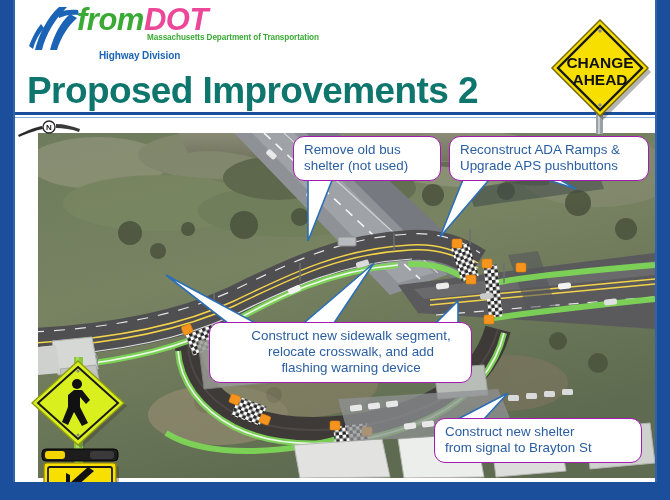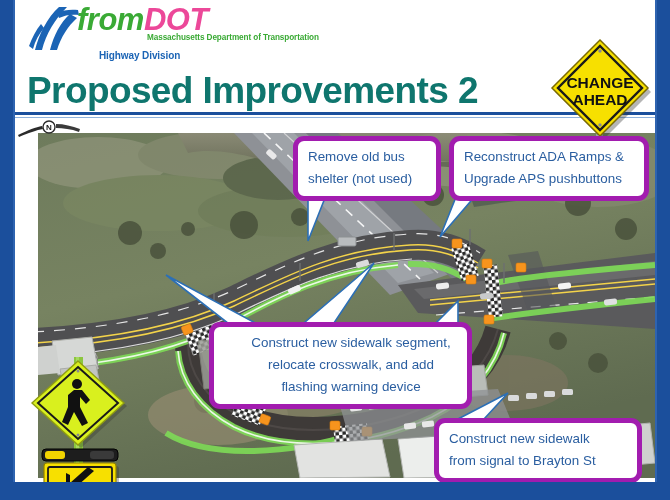--- a/index.html
+++ b/index.html
@@ -131,21 +131,21 @@
     width: 640px;
     height: 1px;
     background: #8FB2DC;
     z-index: 21;
   }
 
   
   .change-sign {
     position: absolute;
     left: 548px;
-    top: 36px;
+    top: 16px;
     width: 106px;
     height: 118px;
     z-index: 30;
   }
 
   
   .photo {
     position: absolute;
     left: 38px;
     top: 133px;
@@ -174,25 +174,25 @@
     width: 104px;
     height: 142px;
     z-index: 32;
   }
 
   
   .callout {
     position: absolute;
     z-index: 35;
     background: #ffffff;
-    border: 5px solid #a21caf;
+    border: 1px solid #a21caf;
     border-radius: 11px;
     color: #2A5EA0;
     font-size: 13.4px;
-    line-height: 22px;
+    line-height: 16px;
     padding: 5px 10px 6px 10px;
     box-sizing: border-box;
     white-space: pre-line;
   }
   .callout.c-left   { text-align: left; }
   .callout.c-center { text-align: center; padding-left: 31px; }
 
   #callout-bus {
     left: 293px;  top: 136px; width: 148px;
   }
@@ -526,21 +526,21 @@
   <div id="callout-bus" class="callout c-left">Remove old bus
 shelter (not used)</div>
 
   <div id="callout-ada" class="callout c-left">Reconstruct ADA Ramps &amp;
 Upgrade APS pushbuttons</div>
 
   <div id="callout-sidewalk-seg" class="callout c-center">Construct new sidewalk segment,
 relocate crosswalk, and add
 flashing warning device</div>
 
-  <div id="callout-brayton" class="callout c-left">Construct new sidewalk
+  <div id="callout-brayton" class="callout c-left">Construct new shelter
 from signal to Brayton St</div>
 
   <div class="frame-band frame-left"></div>
   <div class="frame-band frame-right"></div>
   <div class="frame-band frame-bottom"></div>
   <div class="frame-hair hair-left"></div>
   <div class="frame-hair hair-right"></div>
 
 </div>
 

